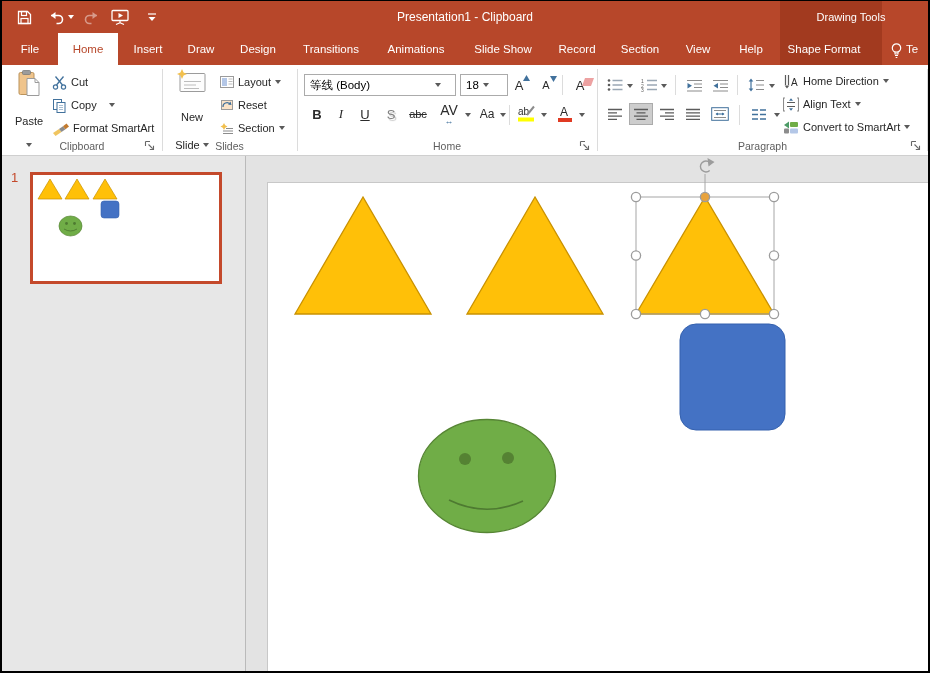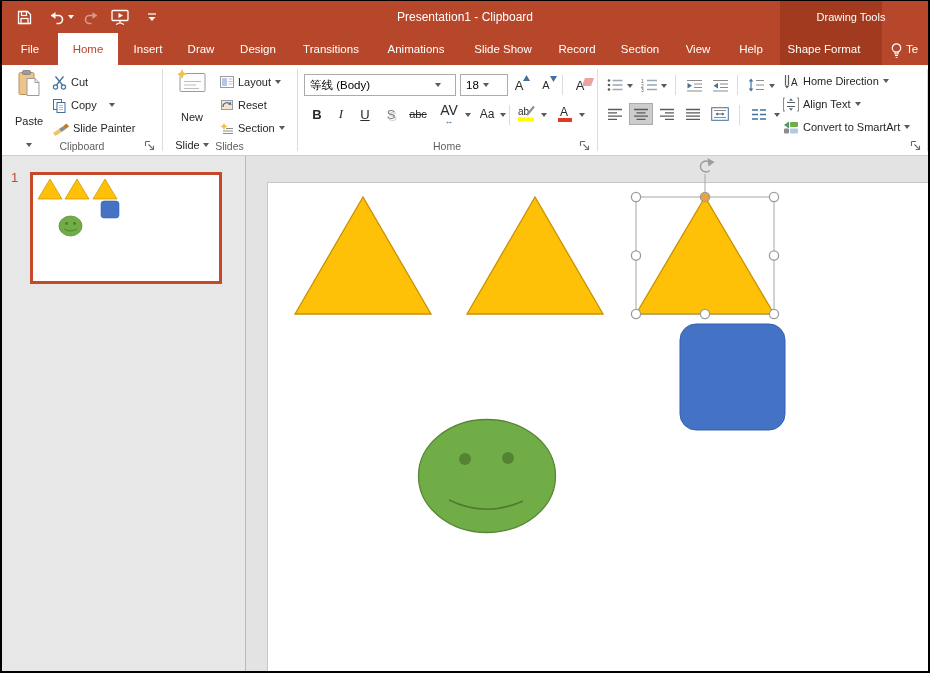--- a/index.html
+++ b/index.html
@@ -150,21 +150,21 @@
           </svg>
         <span>Copy</span>
         <span class="chev" style="margin-left:8px"></span>
       </div>
       <div class="row-btn" style="left:50px;top:53px">
         <svg width="17" height="16" viewBox="0 0 17 16">
             <polygon points="1,13 7,9 9.5,12 3.5,16" fill="#F0C560"></polygon>
             <polygon points="7,9 11,6.2 13.5,9.2 9.5,12" fill="#8C8C8C"></polygon>
             <polygon points="11,6.2 14.5,3.5 17,6.5 13.5,9.2" fill="#C27A2E"></polygon>
           </svg>
-        <span>Slide Painter</span>
+        <span>Format SmartArt</span>
       </div>
       <div class="glabel">Clipboard</div>
       <span class="launcher">
         <svg width="11" height="11" viewBox="0 0 11 11">
             <path d="M1.5,1.5 H6 M1.5,1.5 V6" stroke="#666" stroke-width="1.1" fill="none"></path>
             <path d="M4.5,4.5 l4.2,4.2" stroke="#666" stroke-width="1.1"></path>
             <path d="M9.5,5.8 v3.7 h-3.7" stroke="#666" stroke-width="1.1" fill="none"></path>
           </svg>
       </span>
     </div>
@@ -384,20 +384,21 @@
         <svg width="16" height="15" viewBox="0 0 16 15">
             <polygon points="1,5 6,1.5 6,8.5" fill="#4C9B66"></polygon>
             <rect x="7" y="2" width="8" height="5" rx="1" fill="#70AD47"></rect>
             <rect x="7" y="8.5" width="8" height="5" rx="1" fill="#B4C7E7"></rect>
             <rect x="1" y="8.5" width="5" height="5" rx="1" fill="#8C8C8C"></rect>
           </svg>
         <span>Convert to SmartArt</span>
         <span class="chev"></span>
       </div>
 
+      <div class="glabel">Paragraph</div>
       <span class="launcher">
         <svg width="11" height="11" viewBox="0 0 11 11">
             <path d="M1.5,1.5 H6 M1.5,1.5 V6" stroke="#666" stroke-width="1.1" fill="none"></path>
             <path d="M4.5,4.5 l4.2,4.2" stroke="#666" stroke-width="1.1"></path>
             <path d="M9.5,5.8 v3.7 h-3.7" stroke="#666" stroke-width="1.1" fill="none"></path>
           </svg>
       </span>
     </div>
     <div class="gsep" style="left:925px"></div>
   </div>

